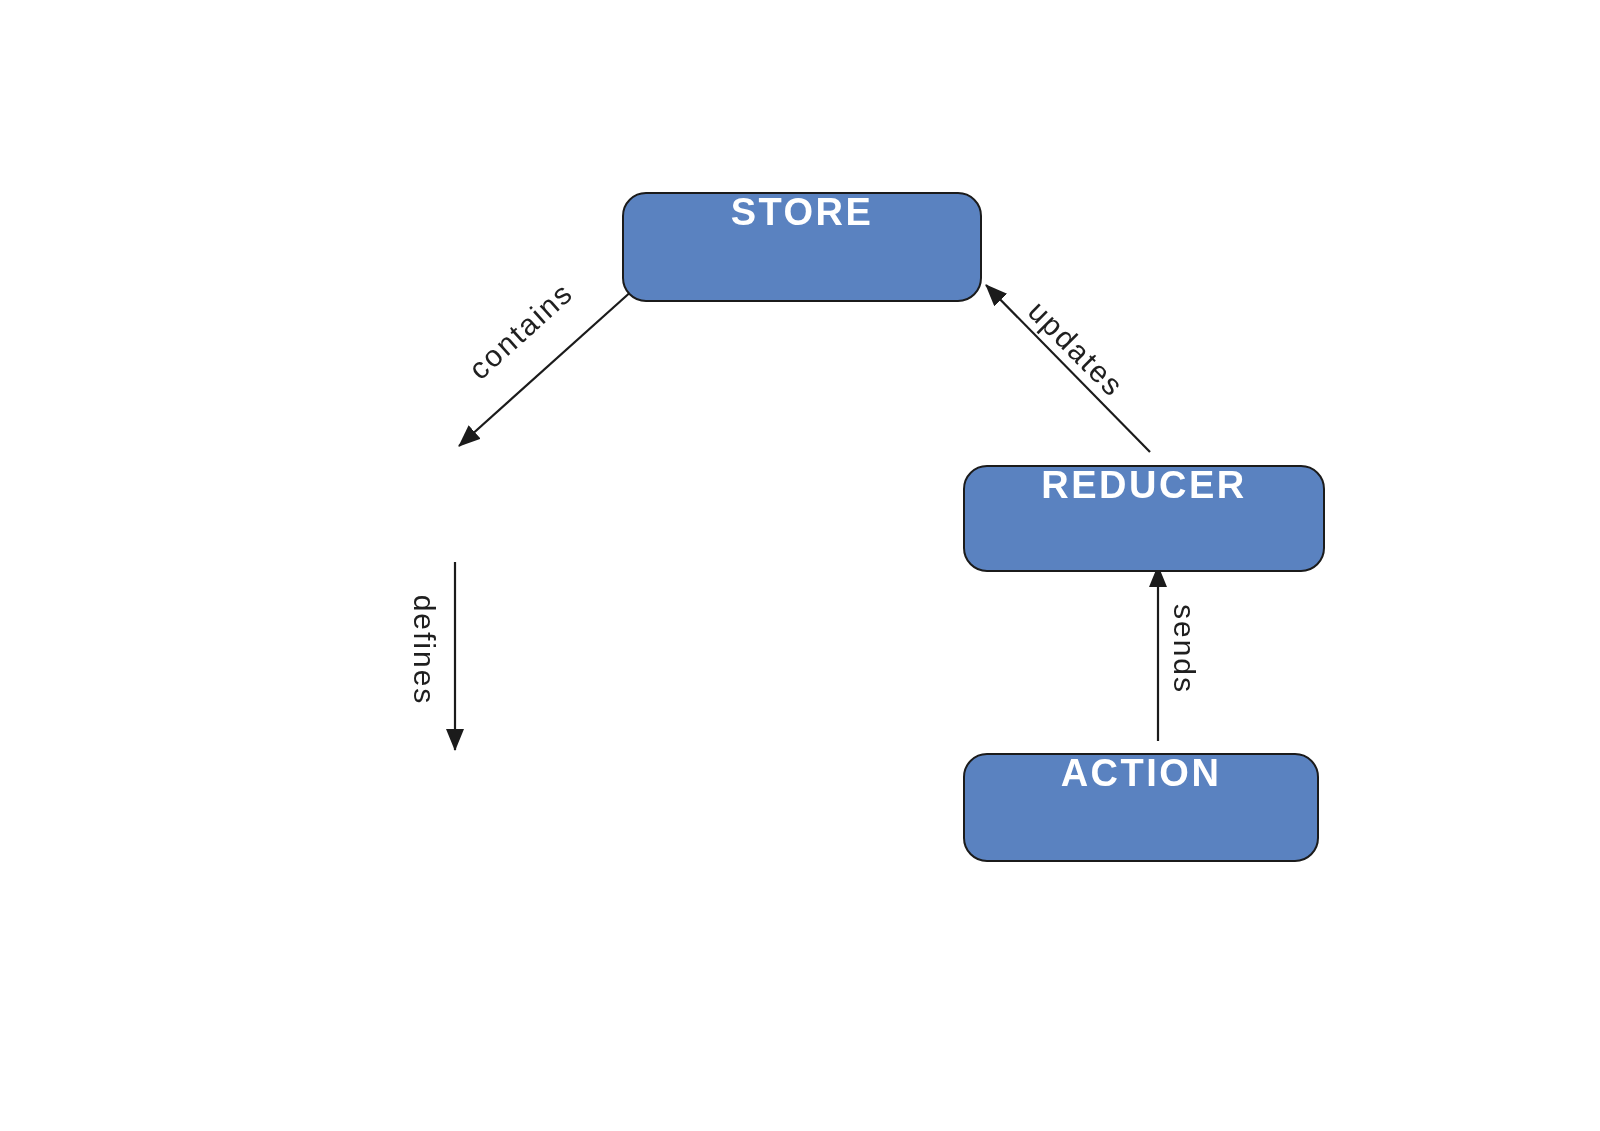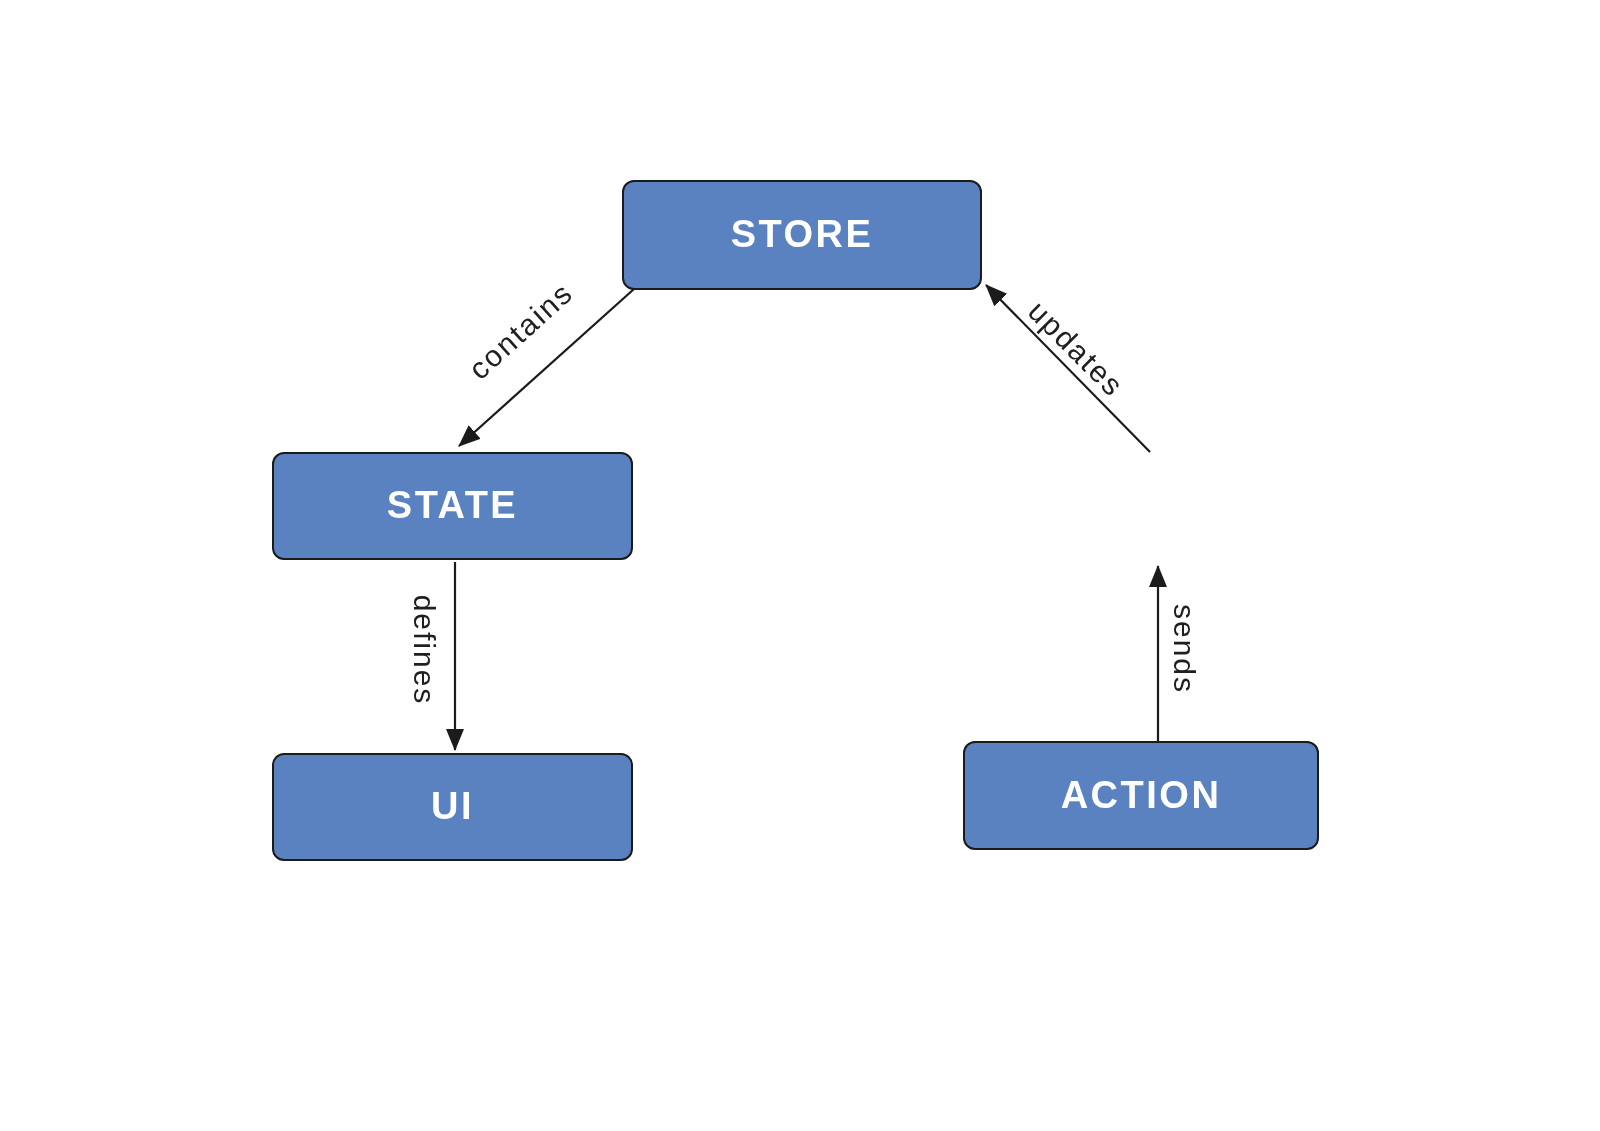--- a/index.html
+++ b/index.html
@@ -30,24 +30,25 @@
   }
   .edge-line {
     stroke: var(--edge_stroke);
     stroke-width: 2.2;
     fill: none;
   }
   .node {
     position: absolute;
     background: var(--node_fill);
     border: 2.5px solid var(--node_border);
-    border-radius: 12px;
+    border-radius: 24px;
     display: flex;
-    align-items: center;
+    align-items: flex-start;
     justify-content: center;
+    margin-top: 12px;
   }
   .node-label {
     color: var(--node_text);
     font-weight: 700;
     font-size: 38px;
     letter-spacing: 2.5px;
     line-height: 1;
     transform: translateY(-1px);
   }
   .edge-label {
@@ -84,28 +85,25 @@
     <line class="edge-line" x1="634" y1="289" x2="459" y2="446" marker-end="url(#arrowhead)"></line>
     <line class="edge-line" x1="1150" y1="452" x2="986" y2="285" marker-end="url(#arrowhead)"></line>
     <line class="edge-line" x1="455" y1="562" x2="455" y2="750" marker-end="url(#arrowhead)"></line>
     <line class="edge-line" x1="1158" y1="741" x2="1158" y2="566" marker-end="url(#arrowhead)"></line>
   </svg>
 
   <div class="node" id="node-store">
     <span class="node-label">STORE</span>
   </div>
 
-  <div class="node" id="node-state">
-    <span class="node-label">STATE</span>
+
+
+  <div class="node" id="node-reducer">
+    <span class="node-label">REDUCER</span>
   </div>
-
-  <div class="node" id="node-ui">
-    <span class="node-label">UI</span>
-  </div>
-
 
   <div class="node" id="node-action">
     <span class="node-label">ACTION</span>
   </div>
 
   <div class="edge-label" id="label-contains">contains</div>
   <div class="edge-label" id="label-updates">updates</div>
   <div class="edge-label" id="label-defines">defines</div>
   <div class="edge-label" id="label-sends">sends</div>
 

